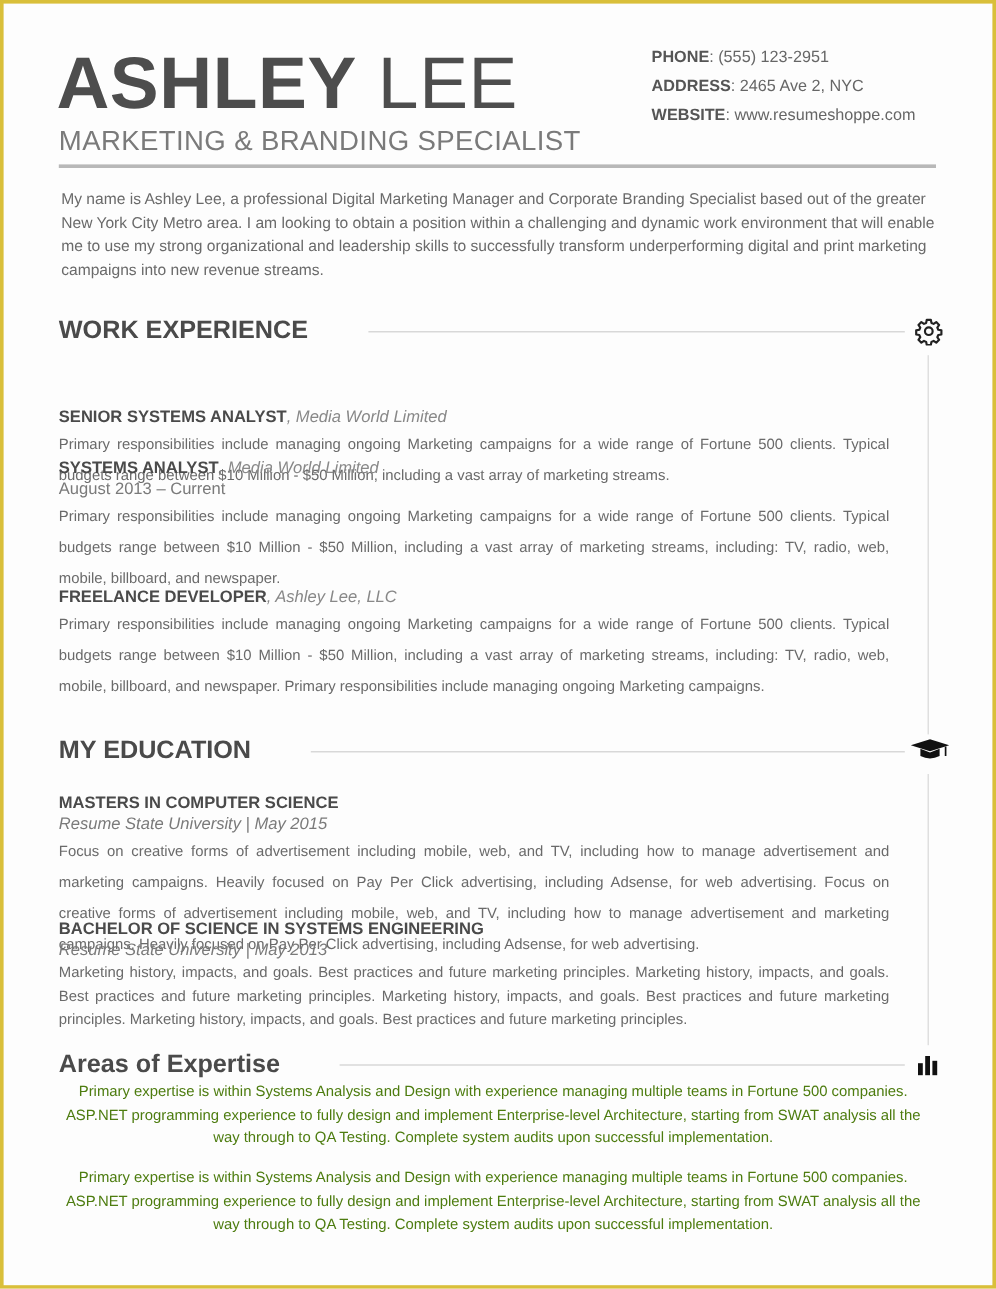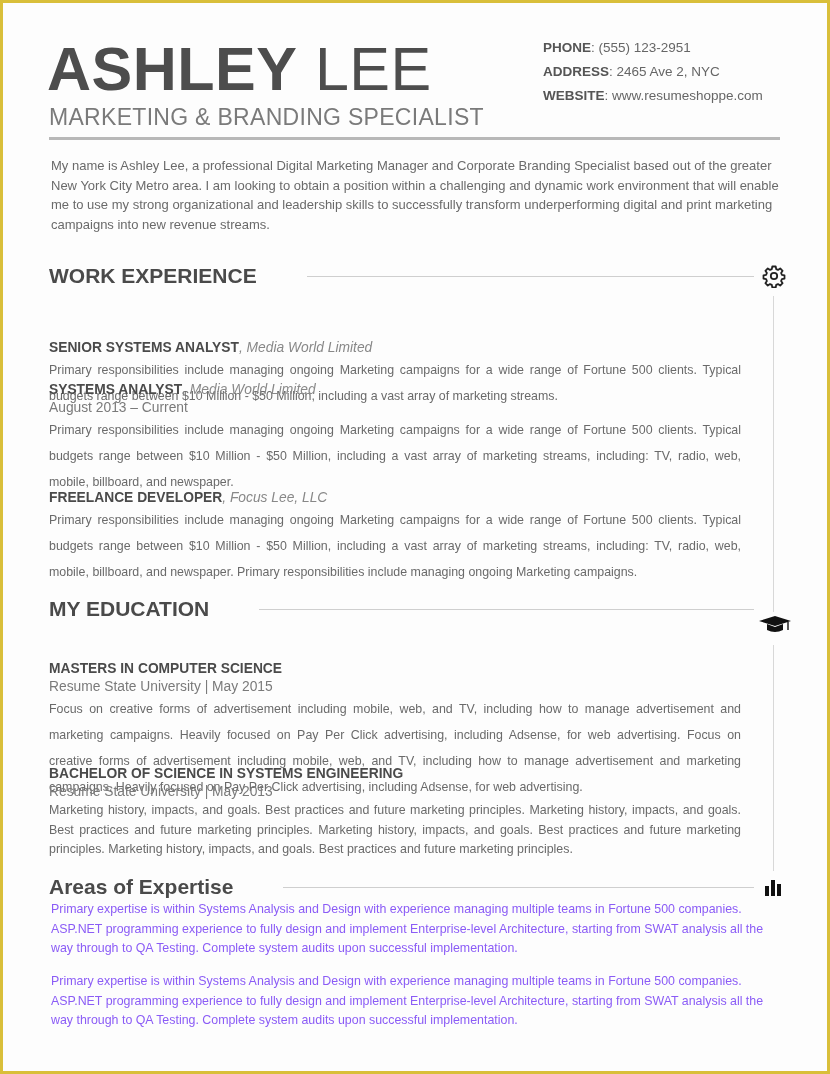--- a/index.html
+++ b/index.html
@@ -60,25 +60,25 @@
   .vline {
     position: absolute; left: 773px; width: 1px; background: #d8d8d8;
   }
   .entry { position: absolute; left: 49px; width: 692px; }
   .entry .etitle {
     font-size: 13.8px; font-weight: bold; color: #4a4a4a; white-space: nowrap;
     line-height: 18px;
   }
   .entry .ecomp { font-weight: normal; font-style: italic; color: #888; }
   .entry .edate { font-size: 13.8px; color: #7a7a7a; line-height: 18px; }
-  .entry .edate.it { }
+  .entry .edate.it { font-style: italic; }
   .entry .edesc { font-size: 12.4px; color: #6a6a6a; line-height: 26px; text-align: justify; }
   .exp-text {
     position: absolute; left: 51px; width: 720px;
-    font-size: 12.4px; color: #8b5cf6; line-height: 19.5px;
+    font-size: 12.4px; color: #4d7c0f; line-height: 19.5px; text-align: center;
   }
 </style>
 </head>
 <body>
 
 <div class="frame"></div>
 
 <div class="name">
   <span class="first">ASHLEY</span>
   <span class="last">LEE</span>
@@ -123,26 +123,26 @@
 <div class="entry" style="top:381px;">
   <div class="etitle">
     <span>SYSTEMS ANALYST</span><span class="ecomp">, Media World Limited</span>
   </div>
   <div class="edate">August 2013 – Current</div>
   <div class="edesc">Primary responsibilities include managing ongoing Marketing campaigns for a wide range of Fortune 500 clients. Typical budgets range between $10 Million - $50 Million, including a vast array of marketing streams, including: TV, radio, web, mobile, billboard, and newspaper.</div>
 </div>
 
 <div class="entry" style="top:489px;">
   <div class="etitle">
-    <span>FREELANCE DEVELOPER</span><span class="ecomp">, Focus Lee, LLC</span>
+    <span>FREELANCE DEVELOPER</span><span class="ecomp">, Ashley Lee, LLC</span>
   </div>
   <div class="edesc">Primary responsibilities include managing ongoing Marketing campaigns for a wide range of Fortune 500 clients. Typical budgets range between $10 Million - $50 Million, including a vast array of marketing streams, including: TV, radio, web, mobile, billboard, and newspaper. Primary responsibilities include managing ongoing Marketing campaigns.</div>
 </div>
 
-<div class="section-head" style="top:596px;justify-content:space-between;">
+<div class="section-head" style="top:613px;justify-content:space-between;">
   <span class="htxt">MY EDUCATION</span>
   <span class="hline"></span>
 </div>
 <div class="sec-icon" style="left:758px; top:612px; width:34px;">
   <svg width="34" height="22" viewBox="0 0 34 22">
     <polygon points="1,7 17,2 33,7 17,12" fill="#111"></polygon>
     <path d="M9 10 v6 q8 4 16 0 v-6 l-8 3 z" fill="#111"></path>
     <line x1="30" y1="8" x2="30" y2="16" stroke="#111" stroke-width="1.4"></line>
   </svg>
 </div>

